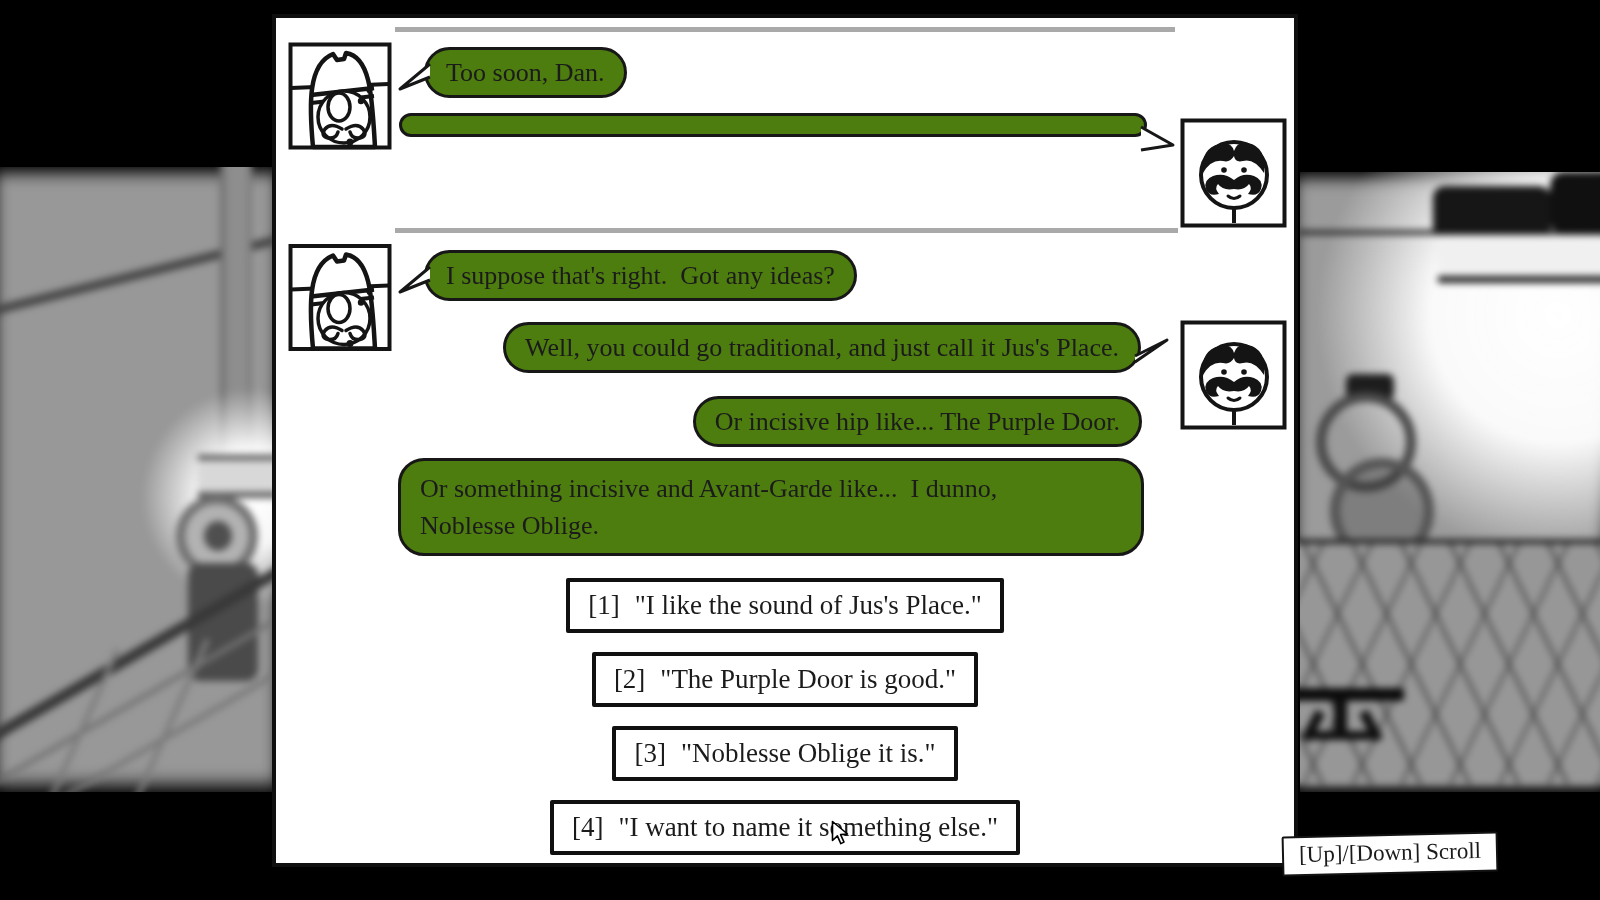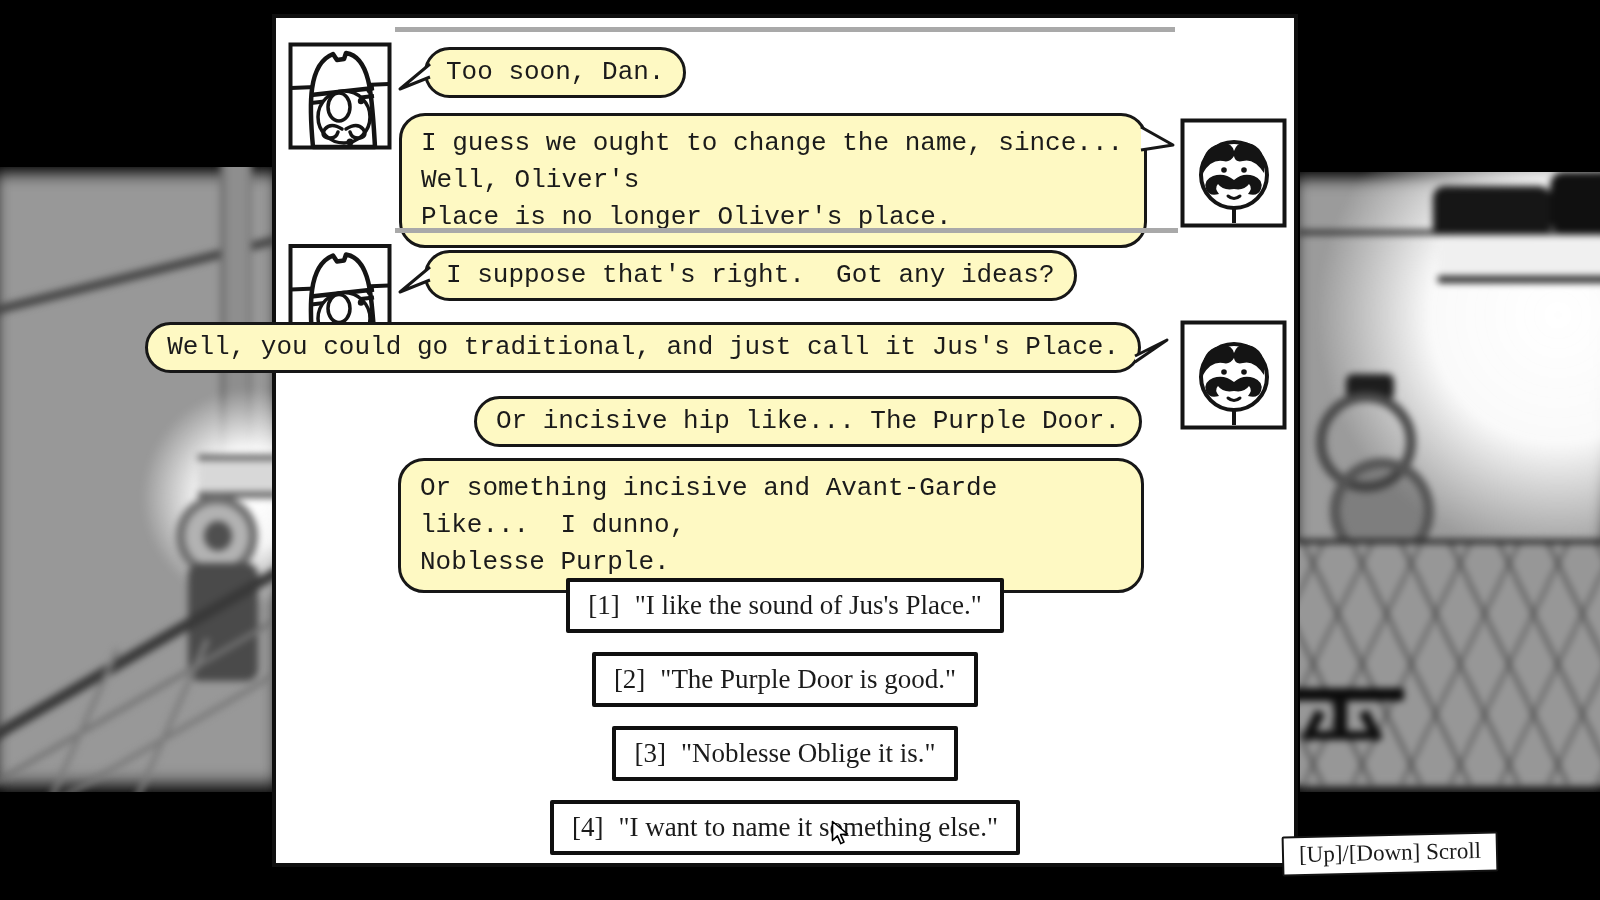--- a/index.html
+++ b/index.html
@@ -57,23 +57,23 @@
   .r-leg1{left:20px;top:550px;width:10px;height:32px;background:#0e0e0e;transform:rotate(28deg);}
   .r-leg2{left:78px;top:550px;width:10px;height:32px;background:#0e0e0e;transform:rotate(-28deg);}
 
   
   .panel{position:absolute;left:272px;top:14px;width:1026px;height:853px;
          background:#fff;border:4px solid #0f0f0f;box-sizing:border-box;}
   .sep{position:absolute;height:5px;background:#a9a9a9;}
   .avatar{position:absolute;}
   .avatar svg{display:block;width:100%;height:100%;}
 
-  .bubble{position:absolute;background:#fef9c3;border:3px solid #171717;border-radius:26px;
+  .bubble{position:absolute;background:#4d7c0f;border:3px solid #171717;border-radius:26px;
           padding:4px 19px;font-size:26px;line-height:37px;width:max-content;
-          box-sizing:border-box;font-family:Liberation Mono, monospace;}
+          box-sizing:border-box;}
   .bubble.two{padding-top:9px;padding-bottom:9px;width:auto;}
   .bubble-text{white-space:pre-wrap;}
   .tail{position:absolute;}
   .tail-left{left:-30px;top:10px;}
   .tail-right{right:-32px;top:7px;}
 
   .options{position:absolute;left:0;right:0;top:560px;display:flex;flex-direction:column;
            align-items:center;gap:19px;}
   .option{display:inline-flex;align-items:center;height:55px;box-sizing:border-box;
           border:4px solid #101010;background:#fff;padding:0 18px;font-size:27px;
@@ -153,22 +153,20 @@
       <svg class="tail tail-left" width="36" height="34" viewBox="0 0 36 34">
         <path d="M33 4 L3 29 L33 17" fill="#fff" stroke="#171717" stroke-width="3" stroke-linejoin="round"></path>
       </svg>
       <span class="bubble-text">Too soon, Dan.</span>
     </div>
 
     <div class="bubble two" style="left:123px;top:95px;width:748px;">
       <svg class="tail tail-right" width="38" height="34" viewBox="0 0 38 34">
         <path d="M3 4 L35 22 L3 27" fill="#fff" stroke="#171717" stroke-width="3" stroke-linejoin="round"></path>
       </svg>
-      <span class="bubble-text">I guess we ought to change the name, since...  Well, Oliver's
-Place is no longer Oliver's place.</span>
     </div>
 
     <div class="avatar" style="left:904px;top:100px;width:107px;height:110px;">
       <svg viewBox="0 0 107 110">
         <rect x="2.5" y="2.5" width="102" height="105" fill="#fff" stroke="#141414" stroke-width="4"></rect>
         <circle cx="54" cy="57" r="33" fill="#fff" stroke="#141414" stroke-width="4"></circle>
         <path d="M23 55 Q20 30 40 26 Q51 23 54 33 Q57 23 68 25 Q87 29 84 55 Q74 40 63 43 Q55 45 54 38 Q50 45 43 43 Q31 41 23 55 Z" fill="#141414"></path>
         <circle cx="44" cy="52" r="2.8" fill="#141414"></circle>
         <circle cx="64" cy="52" r="2.8" fill="#141414"></circle>
         <path d="M54 62 Q44 54 33 58 Q23 62 26 71 Q29 79 39 76 Q34 70 38 66 Q43 73 54 71 Q64 73 69 66 Q73 70 68 76 Q78 79 81 71 Q84 62 74 58 Q63 54 54 62 Z" fill="#141414"></path>
@@ -222,21 +220,21 @@
         <line x1="54" y1="90" x2="54" y2="105" stroke="#141414" stroke-width="4"></line>
       </svg>
     </div>
 
     <div class="bubble" style="right:152px;top:378px;">
       <span class="bubble-text">Or incisive hip like... The Purple Door.</span>
     </div>
 
     <div class="bubble two" style="left:122px;top:440px;width:746px;">
       <span class="bubble-text">Or something incisive and Avant-Garde like...  I dunno,
-Noblesse Purple.</span>
+Noblesse Oblige.</span>
     </div>
 
     <div class="options">
       <div class="option">
         <span class="key">[1]</span>
         <span class="txt">"I like the sound of Jus's Place."</span>
       </div>
       <div class="option">
         <span class="key">[2]</span>
         <span class="txt">"The Purple Door is good."</span>

